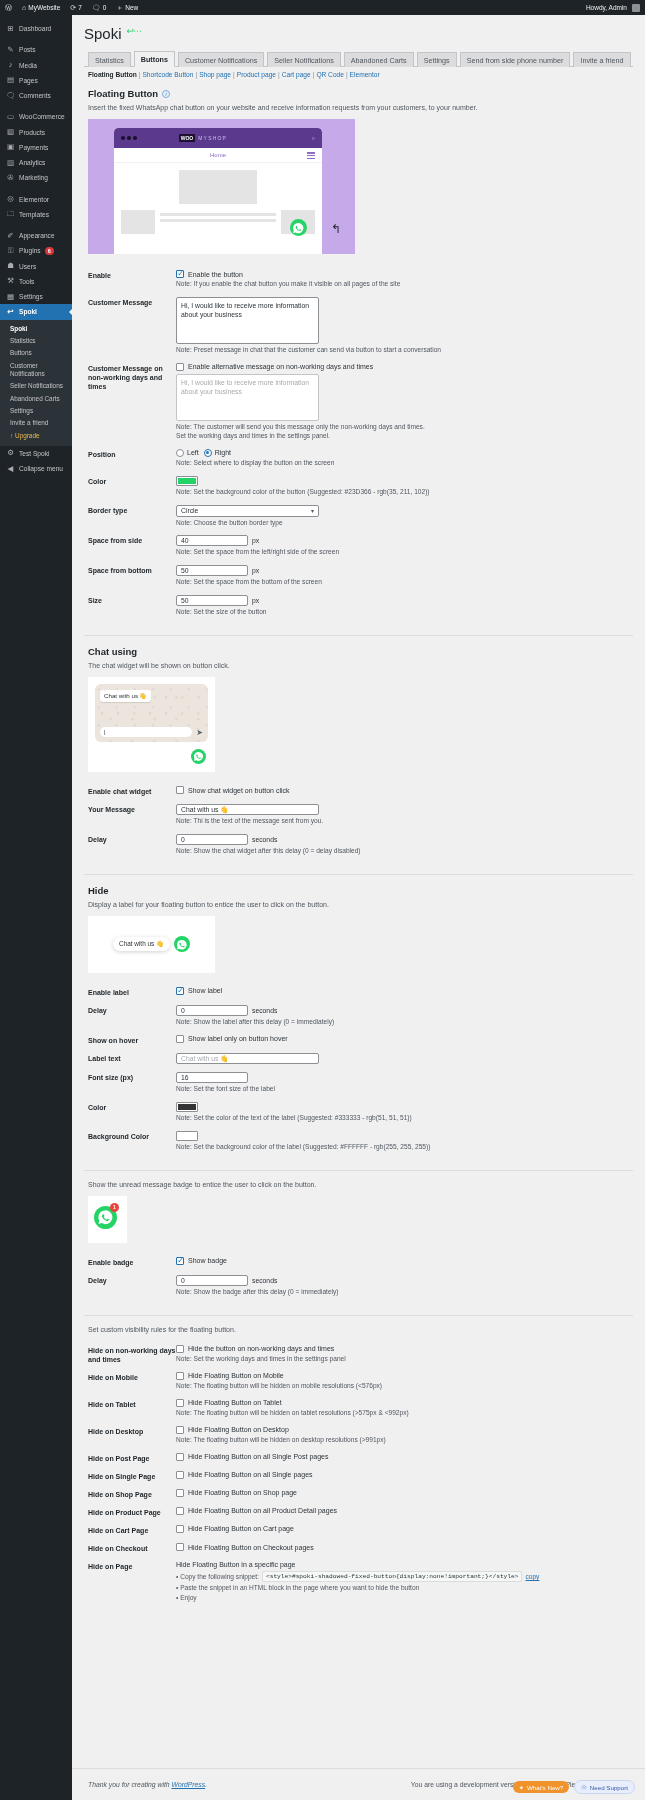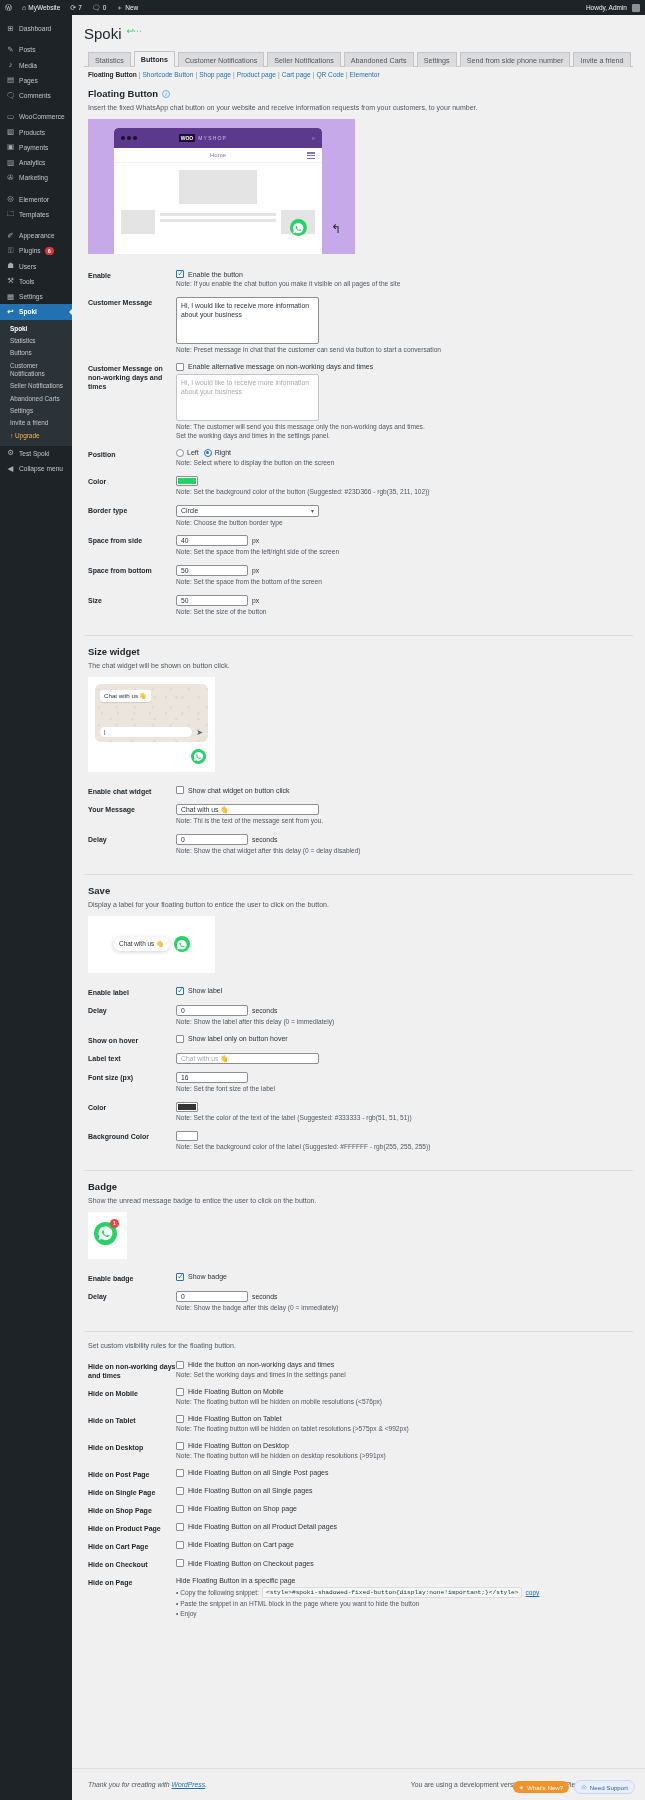--- a/index.html
+++ b/index.html
@@ -516,21 +516,21 @@
           <span class="unit">px</span>
         </div>
         <div class="note">Note: Set the size of the button</div>
       </div>
     </div>
   </div>
 
   <hr class="sep">
 
   <div class="section">
-    <div class="sec-title">Size widget</div>
+    <div class="sec-title">Chat using</div>
     <p class="sec-desc">The chat widget will be shown on button click.</p>
 
     <div class="pv-chat">
       <div class="pv-bubblebox">
         <div class="pv-bubble">Chat with us 👋</div>
         <div class="pv-inputrow">
           <div class="pv-input">|</div>
           <span class="pv-send">➤</span>
         </div>
       </div>
@@ -567,21 +567,21 @@
           <span class="unit">seconds</span>
         </div>
         <div class="note">Note: Show the chat widget after this delay (0 = delay disabled)</div>
       </div>
     </div>
   </div>
 
   <hr class="sep">
 
   <div class="section">
-    <div class="sec-title">Save</div>
+    <div class="sec-title">Hide</div>
     <p class="sec-desc">Display a label for your floating button to entice the user to click on the button.</p>
 
     <div class="pv-label">
       <div class="lbl">Chat with us 👋</div>
       <div class="wa-btn">
         <svg class="wa-glyph" viewBox="0 0 24 24">
             <path d="M12 2a10 10 0 00-8.6 15l-1.3 4.7 4.8-1.3A10 10 0 1012 2zm5.3 14.1c-.2.6-1.3 1.2-1.8 1.2-.5.1-.9.3-3-.6-2.6-1.1-4.2-3.8-4.3-4-.1-.2-1-1.4-1-2.6s.6-1.8.9-2.1c.2-.2.5-.3.6-.3h.5c.2 0 .4 0 .6.4l.8 2c.1.2.1.3 0 .5l-.3.5-.3.3c-.1.1-.3.3-.1.6.2.3.7 1.2 1.6 2 1.1.9 2 1.2 2.3 1.4.3.1.4.1.6-.1l.8-1c.2-.2.4-.2.6-.1l2 .9c.2.1.4.2.4.3.1.1.1.6-.1 1.2z"></path>
           </svg>
       </div>
     </div>
@@ -649,21 +649,20 @@
             <i style="background:#FFFFFF"></i>
           </div>
         <div class="note">Note: Set the background color of the label (Suggested: #FFFFFF - rgb(255, 255, 255))</div>
       </div>
     </div>
   </div>
 
   <hr class="sep">
 
   <div class="section">
-    <div class="sec-title">Badge</div>
     <p class="sec-desc">Show the unread message badge to entice the user to click on the button.</p>
 
     <div class="pv-badge">
       <div class="wa-btn">
         <svg class="wa-glyph" viewBox="0 0 24 24">
             <path d="M12 2a10 10 0 00-8.6 15l-1.3 4.7 4.8-1.3A10 10 0 1012 2zm5.3 14.1c-.2.6-1.3 1.2-1.8 1.2-.5.1-.9.3-3-.6-2.6-1.1-4.2-3.8-4.3-4-.1-.2-1-1.4-1-2.6s.6-1.8.9-2.1c.2-.2.5-.3.6-.3h.5c.2 0 .4 0 .6.4l.8 2c.1.2.1.3 0 .5l-.3.5-.3.3c-.1.1-.3.3-.1.6.2.3.7 1.2 1.6 2 1.1.9 2 1.2 2.3 1.4.3.1.4.1.6-.1l.8-1c.2-.2.4-.2.6-.1l2 .9c.2.1.4.2.4.3.1.1.1.6-.1 1.2z"></path>
           </svg>
       </div>
       <div class="dot">1</div>
     </div>

